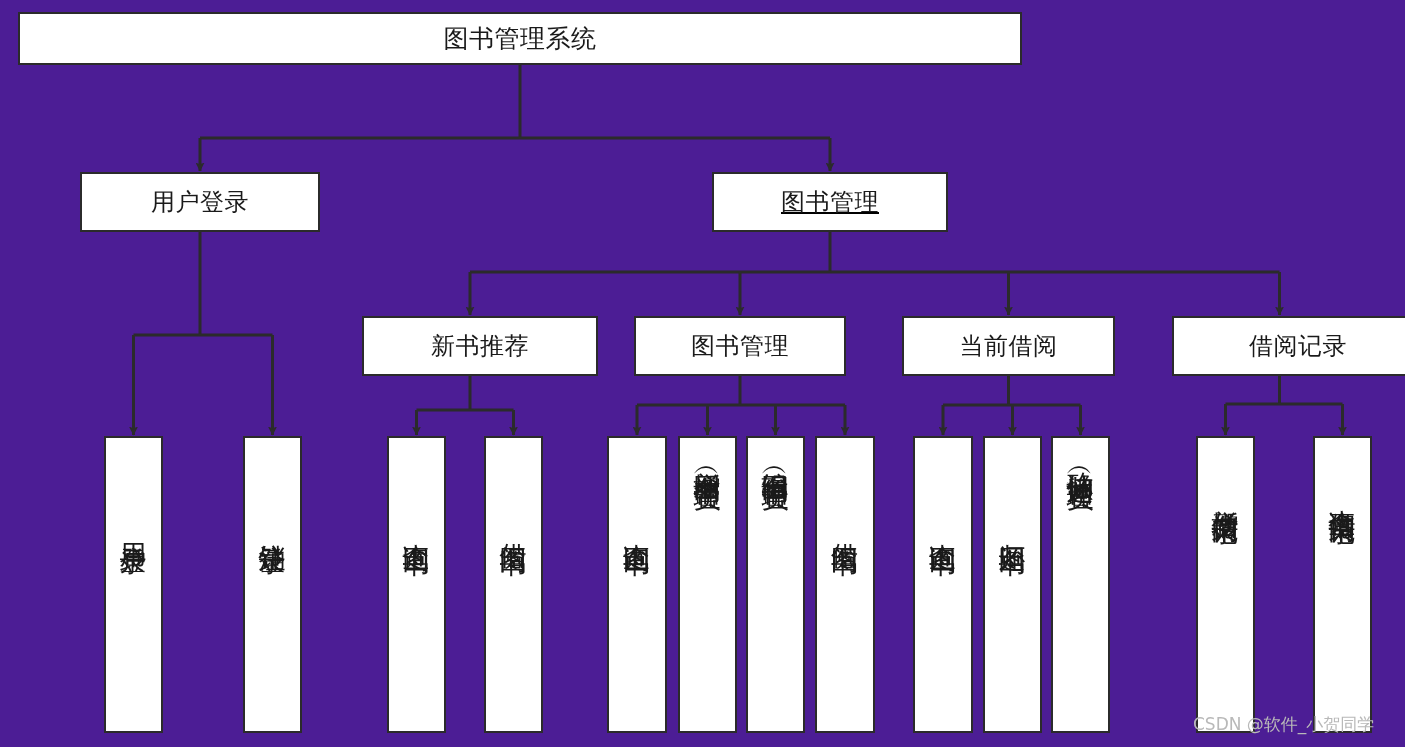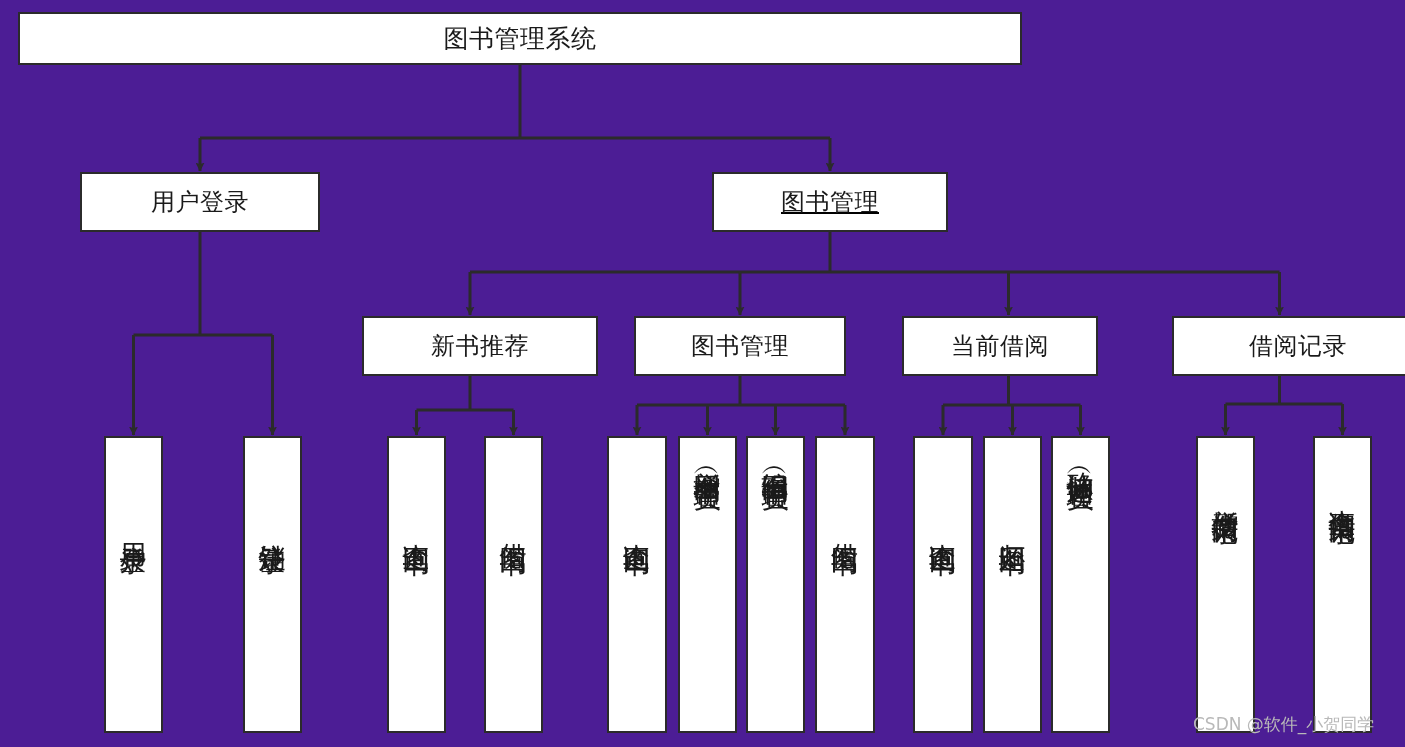--- a/index.html
+++ b/index.html
@@ -129,21 +129,21 @@
       </div>
       <div class="node horiz" style="left: 712px; top: 172px; width: 236px; height: 60px; text-decoration: underline;">
         <span class="node-label">图书管理</span>
       </div>
       <div class="node horiz" style="left: 362px; top: 316px; width: 236px; height: 60px;">
         <span class="node-label">新书推荐</span>
       </div>
       <div class="node horiz" style="left: 634px; top: 316px; width: 212px; height: 60px;">
         <span class="node-label">图书管理</span>
       </div>
-      <div class="node horiz" style="left: 902px; top: 316px; width: 196px; height: 60px;">
+      <div class="node horiz" style="left: 902px; top: 316px; width: 213px; height: 60px;">
         <span class="node-label">当前借阅</span>
       </div>
       <div class="node horiz" style="left: 1172px; top: 316px; width: 252px; height: 60px;">
         <span class="node-label">借阅记录</span>
       </div>
       <div class="node vert" style="left: 104px; top: 436px; width: 59px; height: 297px;">
         <span class="node-label" style="margin-top: 78px;">用户登录</span>
       </div>
       <div class="node vert" style="left: 243px; top: 436px; width: 59px; height: 297px;">
         <span class="node-label" style="margin-top: 78px;">注销登录</span>

